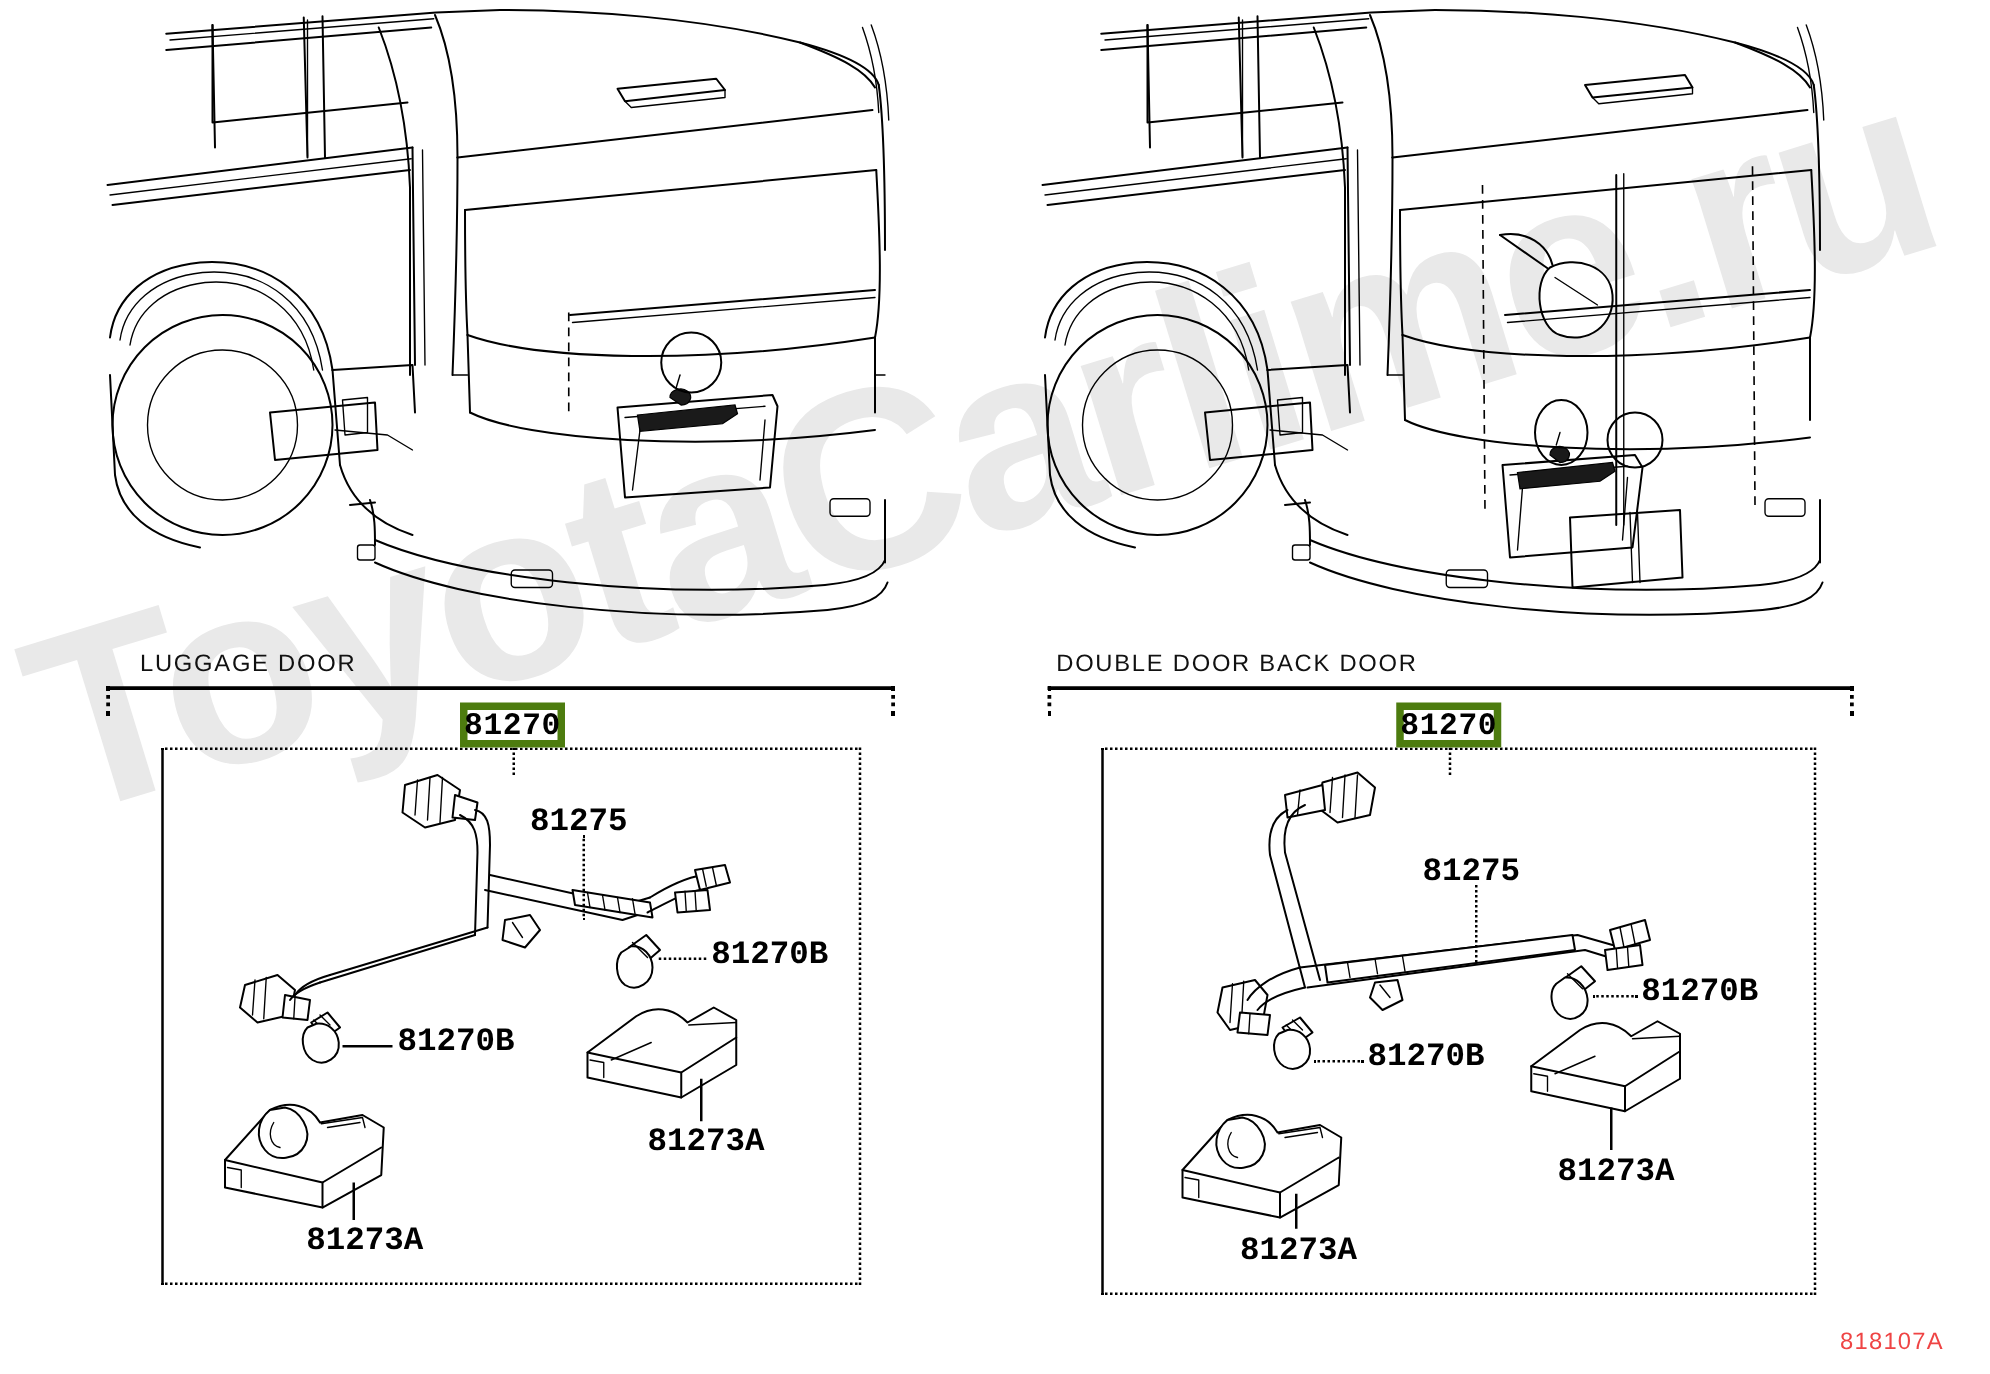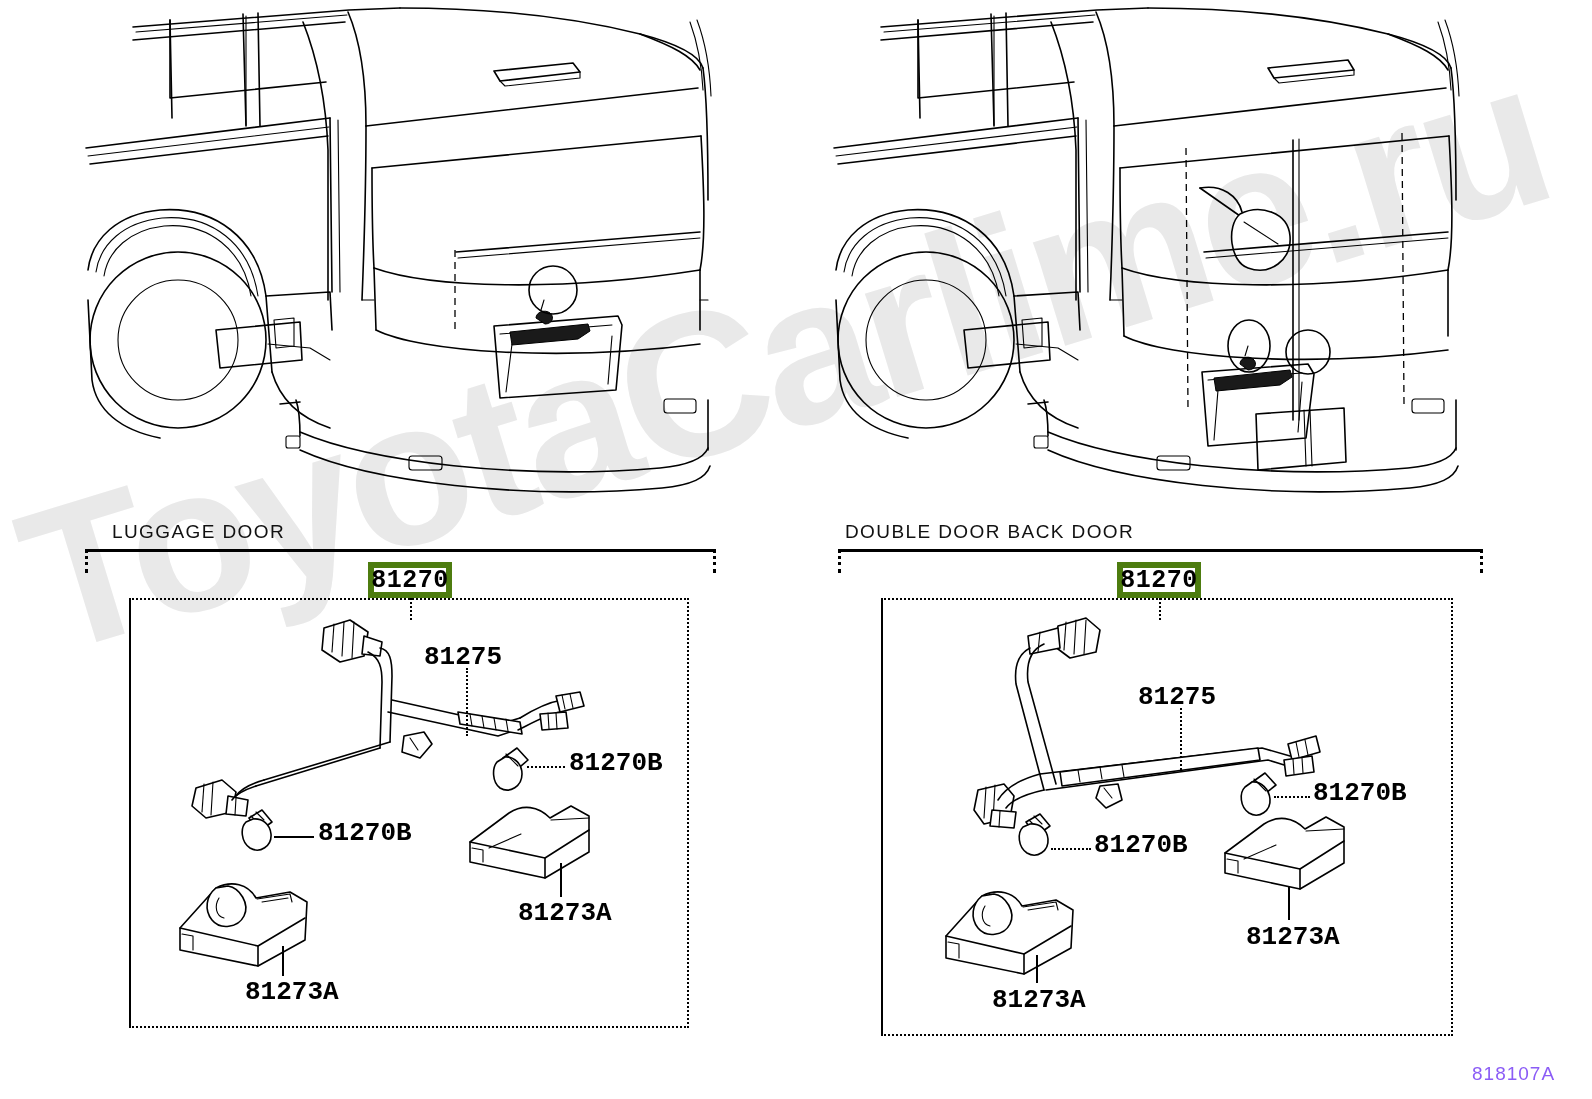--- a/index.html
+++ b/index.html
@@ -125,21 +125,21 @@
   .leader.solid-h { border-top: 2px solid #000; height: 0; }
   .leader.dot-h  { border-top: 2px dotted #000; height: 0; }
   .leader.solid-v { border-left: 2px solid #000; width: 0; }
   .leader.dot-v  { border-left: 2px dotted #000; width: 0; }
   
   .diagram-code {
     position: absolute;
     font-family: "Liberation Sans", sans-serif;
     font-size: 19px;
     letter-spacing: 1px;
-    color: #8b5cf6;
+    color: #ef4444;
     z-index: 25;
   }
   svg { display: block; }
   .ln  { fill: none; stroke: #000; stroke-width: 1.6; stroke-linejoin: round; stroke-linecap: round; }
   .ln-t{ fill: none; stroke: #000; stroke-width: 1.1; stroke-linejoin: round; stroke-linecap: round; }
   .ln-d{ fill: none; stroke: #000; stroke-width: 1.3; stroke-dasharray: 7 5; stroke-linecap: butt; }
   .fillw { fill: #ffffff; stroke: #000; stroke-width: 1.6; stroke-linejoin: round; }
   .fillk { fill: #1a1a1a; stroke: #000; stroke-width: 1; }
 </style>
 </head>

